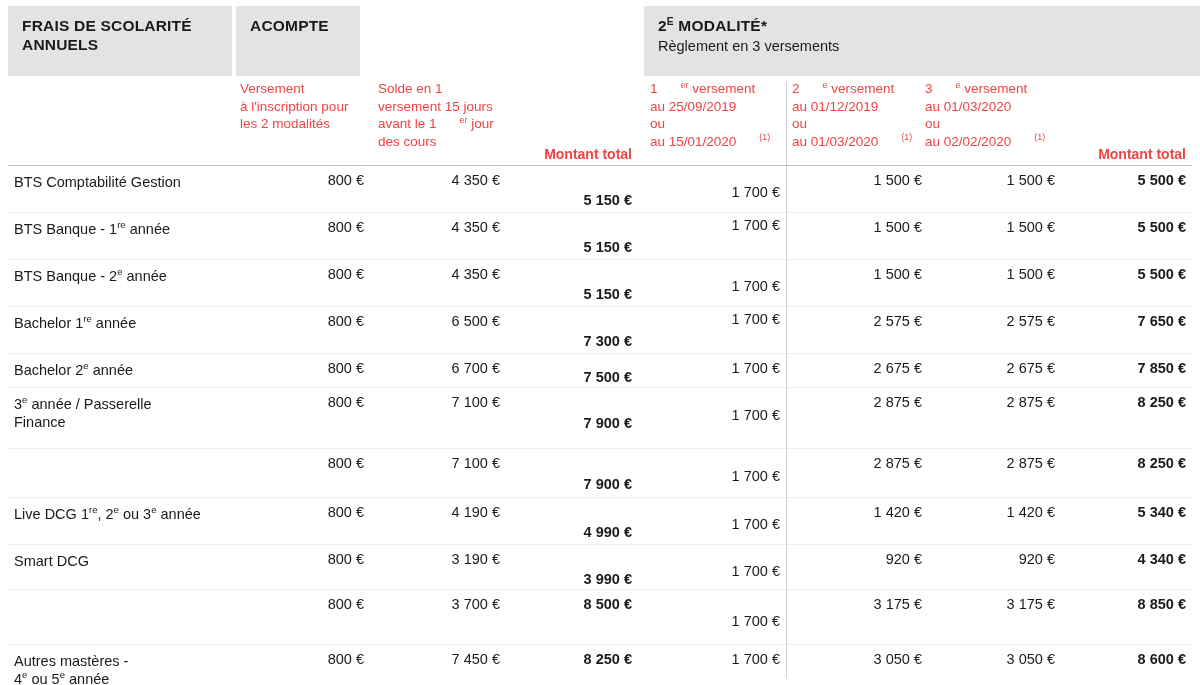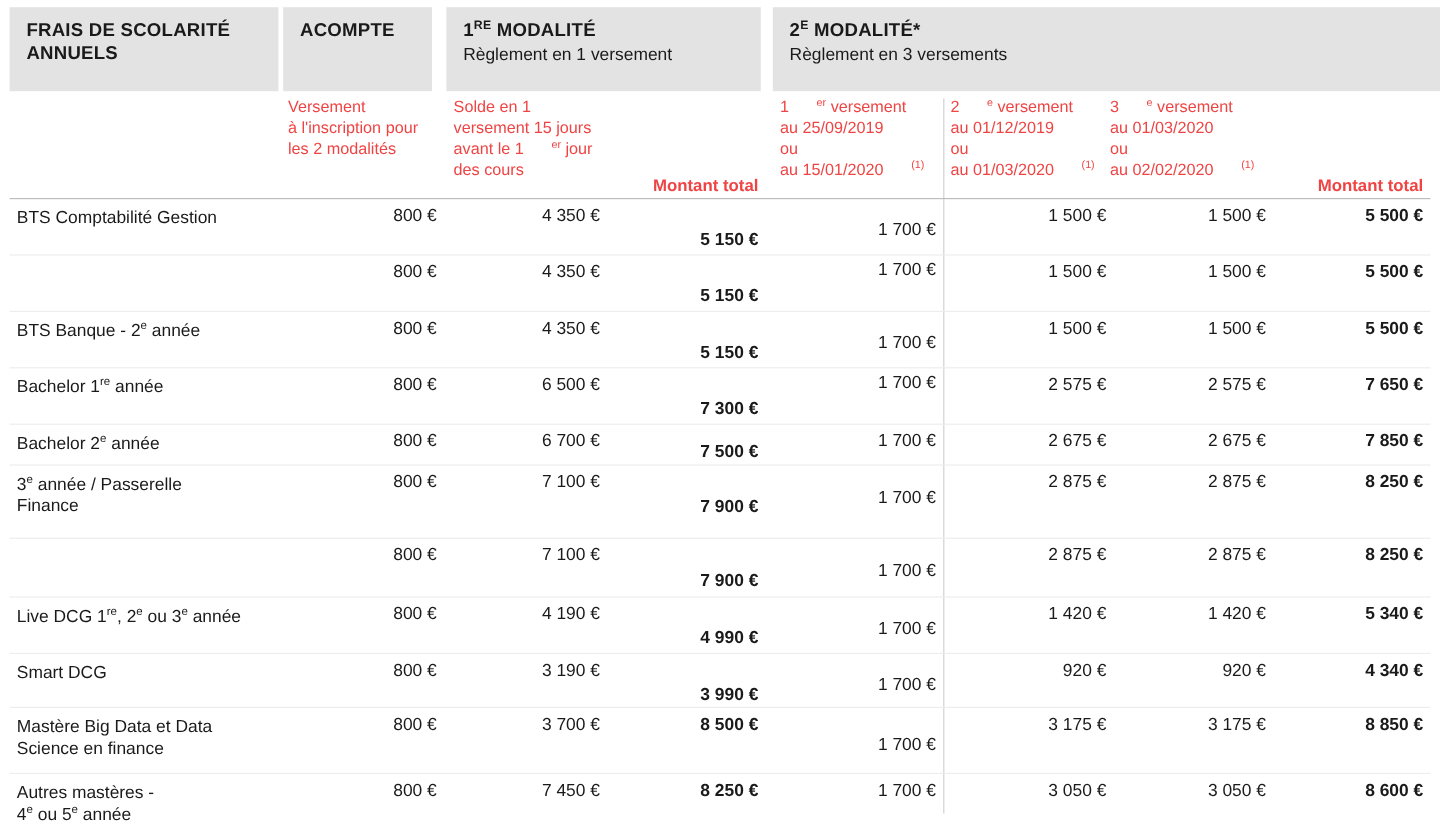--- a/index.html
+++ b/index.html
@@ -175,24 +175,20 @@
       <div class="hdr-title">
         <span>FRAIS DE SCOLARITÉ</span><br>
         <span>ANNUELS</span>
       </div>
     </div>
 
     <div class="hdr-block" id="hdr-block-acompte">
       <div class="hdr-title">ACOMPTE</div>
     </div>
 
-    <div class="hdr-block" id="hdr-block-mod1">
-      <div class="hdr-title"><span>1</span><sup>RE</sup><span> MODALITÉ</span></div>
-      <div class="hdr-sub">Règlement en 1 versement</div>
-    </div>
 
     <div class="hdr-block" id="hdr-block-mod2">
       <div class="hdr-title"><span>2</span><sup>E</sup><span> MODALITÉ*</span></div>
       <div class="hdr-sub">Règlement en 3 versements</div>
     </div>
   </div>
 
   <div class="subhdr">
 
     <div class="subhdr-cell" id="sub-acompte">
@@ -243,20 +239,21 @@
         <div class="cell c-num c-acompte">800 €</div>
         <div class="cell c-num c-solde">4 350 €</div>
         <div class="cell c-num c-total1" style="top: 25px;">5 150 €</div>
         <div class="cell c-num c-v1" style="top: 17px;">1 700 €</div>
         <div class="cell c-num c-v2">1 500 €</div>
         <div class="cell c-num c-v3">1 500 €</div>
         <div class="cell c-num c-total2">5 500 €</div>
         <div class="row-sep"></div>
       </div>
       <div class="row" style="height: 47px;">
+        <div class="cell c-label">BTS Banque - 1<sup>re</sup> année</div>
         <div class="cell c-num c-acompte">800 €</div>
         <div class="cell c-num c-solde">4 350 €</div>
         <div class="cell c-num c-total1" style="top: 25px;">5 150 €</div>
         <div class="cell c-num c-v1" style="top: 3px;">1 700 €</div>
         <div class="cell c-num c-v2">1 500 €</div>
         <div class="cell c-num c-v3">1 500 €</div>
         <div class="cell c-num c-total2">5 500 €</div>
         <div class="row-sep"></div>
       </div>
       <div class="row" style="height: 47px;">
@@ -329,21 +326,20 @@
         <div class="cell c-num c-acompte">800 €</div>
         <div class="cell c-num c-solde">3 190 €</div>
         <div class="cell c-num c-total1" style="top: 25px;">3 990 €</div>
         <div class="cell c-num c-v1" style="top: 17px;">1 700 €</div>
         <div class="cell c-num c-v2">920 €</div>
         <div class="cell c-num c-v3">920 €</div>
         <div class="cell c-num c-total2">4 340 €</div>
         <div class="row-sep"></div>
       </div>
       <div class="row" style="height: 55px;">
-        <div class="cell c-label">Mastère Big Data et Data<br>Science en finance</div>
         <div class="cell c-num c-acompte">800 €</div>
         <div class="cell c-num c-solde">3 700 €</div>
         <div class="cell c-num c-total1" style="top: 5px;">8 500 €</div>
         <div class="cell c-num c-v1" style="top: 22px;">1 700 €</div>
         <div class="cell c-num c-v2">3 175 €</div>
         <div class="cell c-num c-v3">3 175 €</div>
         <div class="cell c-num c-total2">8 850 €</div>
         <div class="row-sep"></div>
       </div>
       <div class="row" style="height: 56px;">

